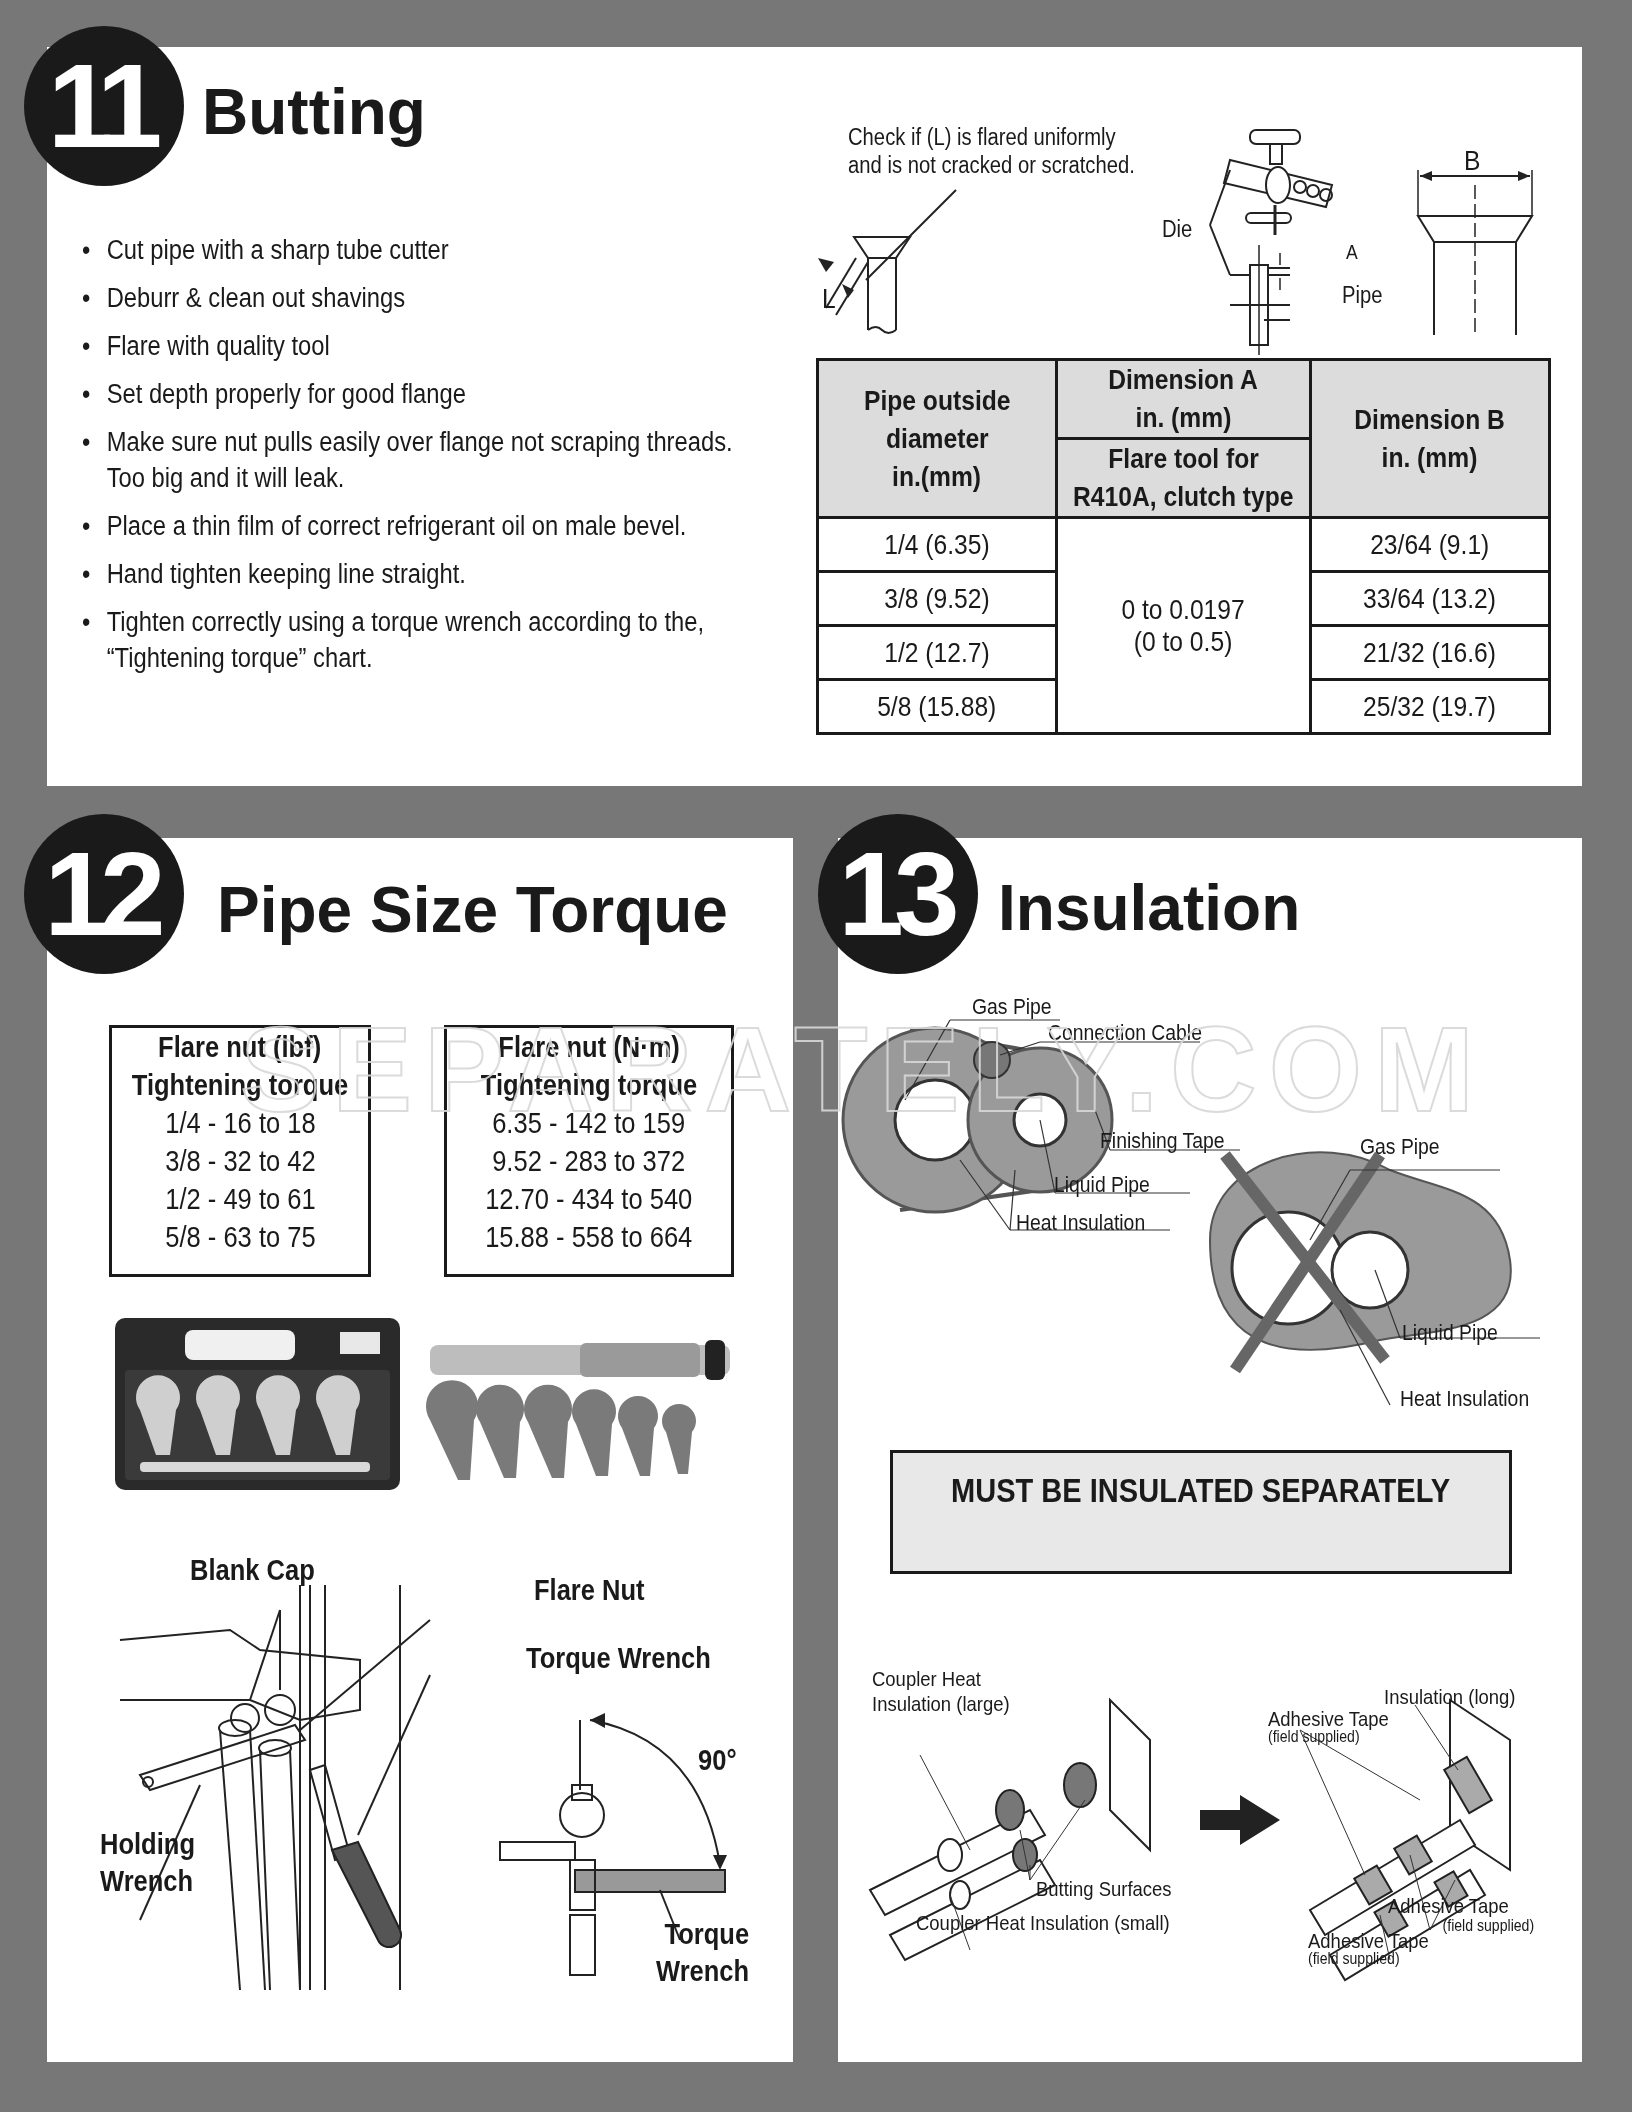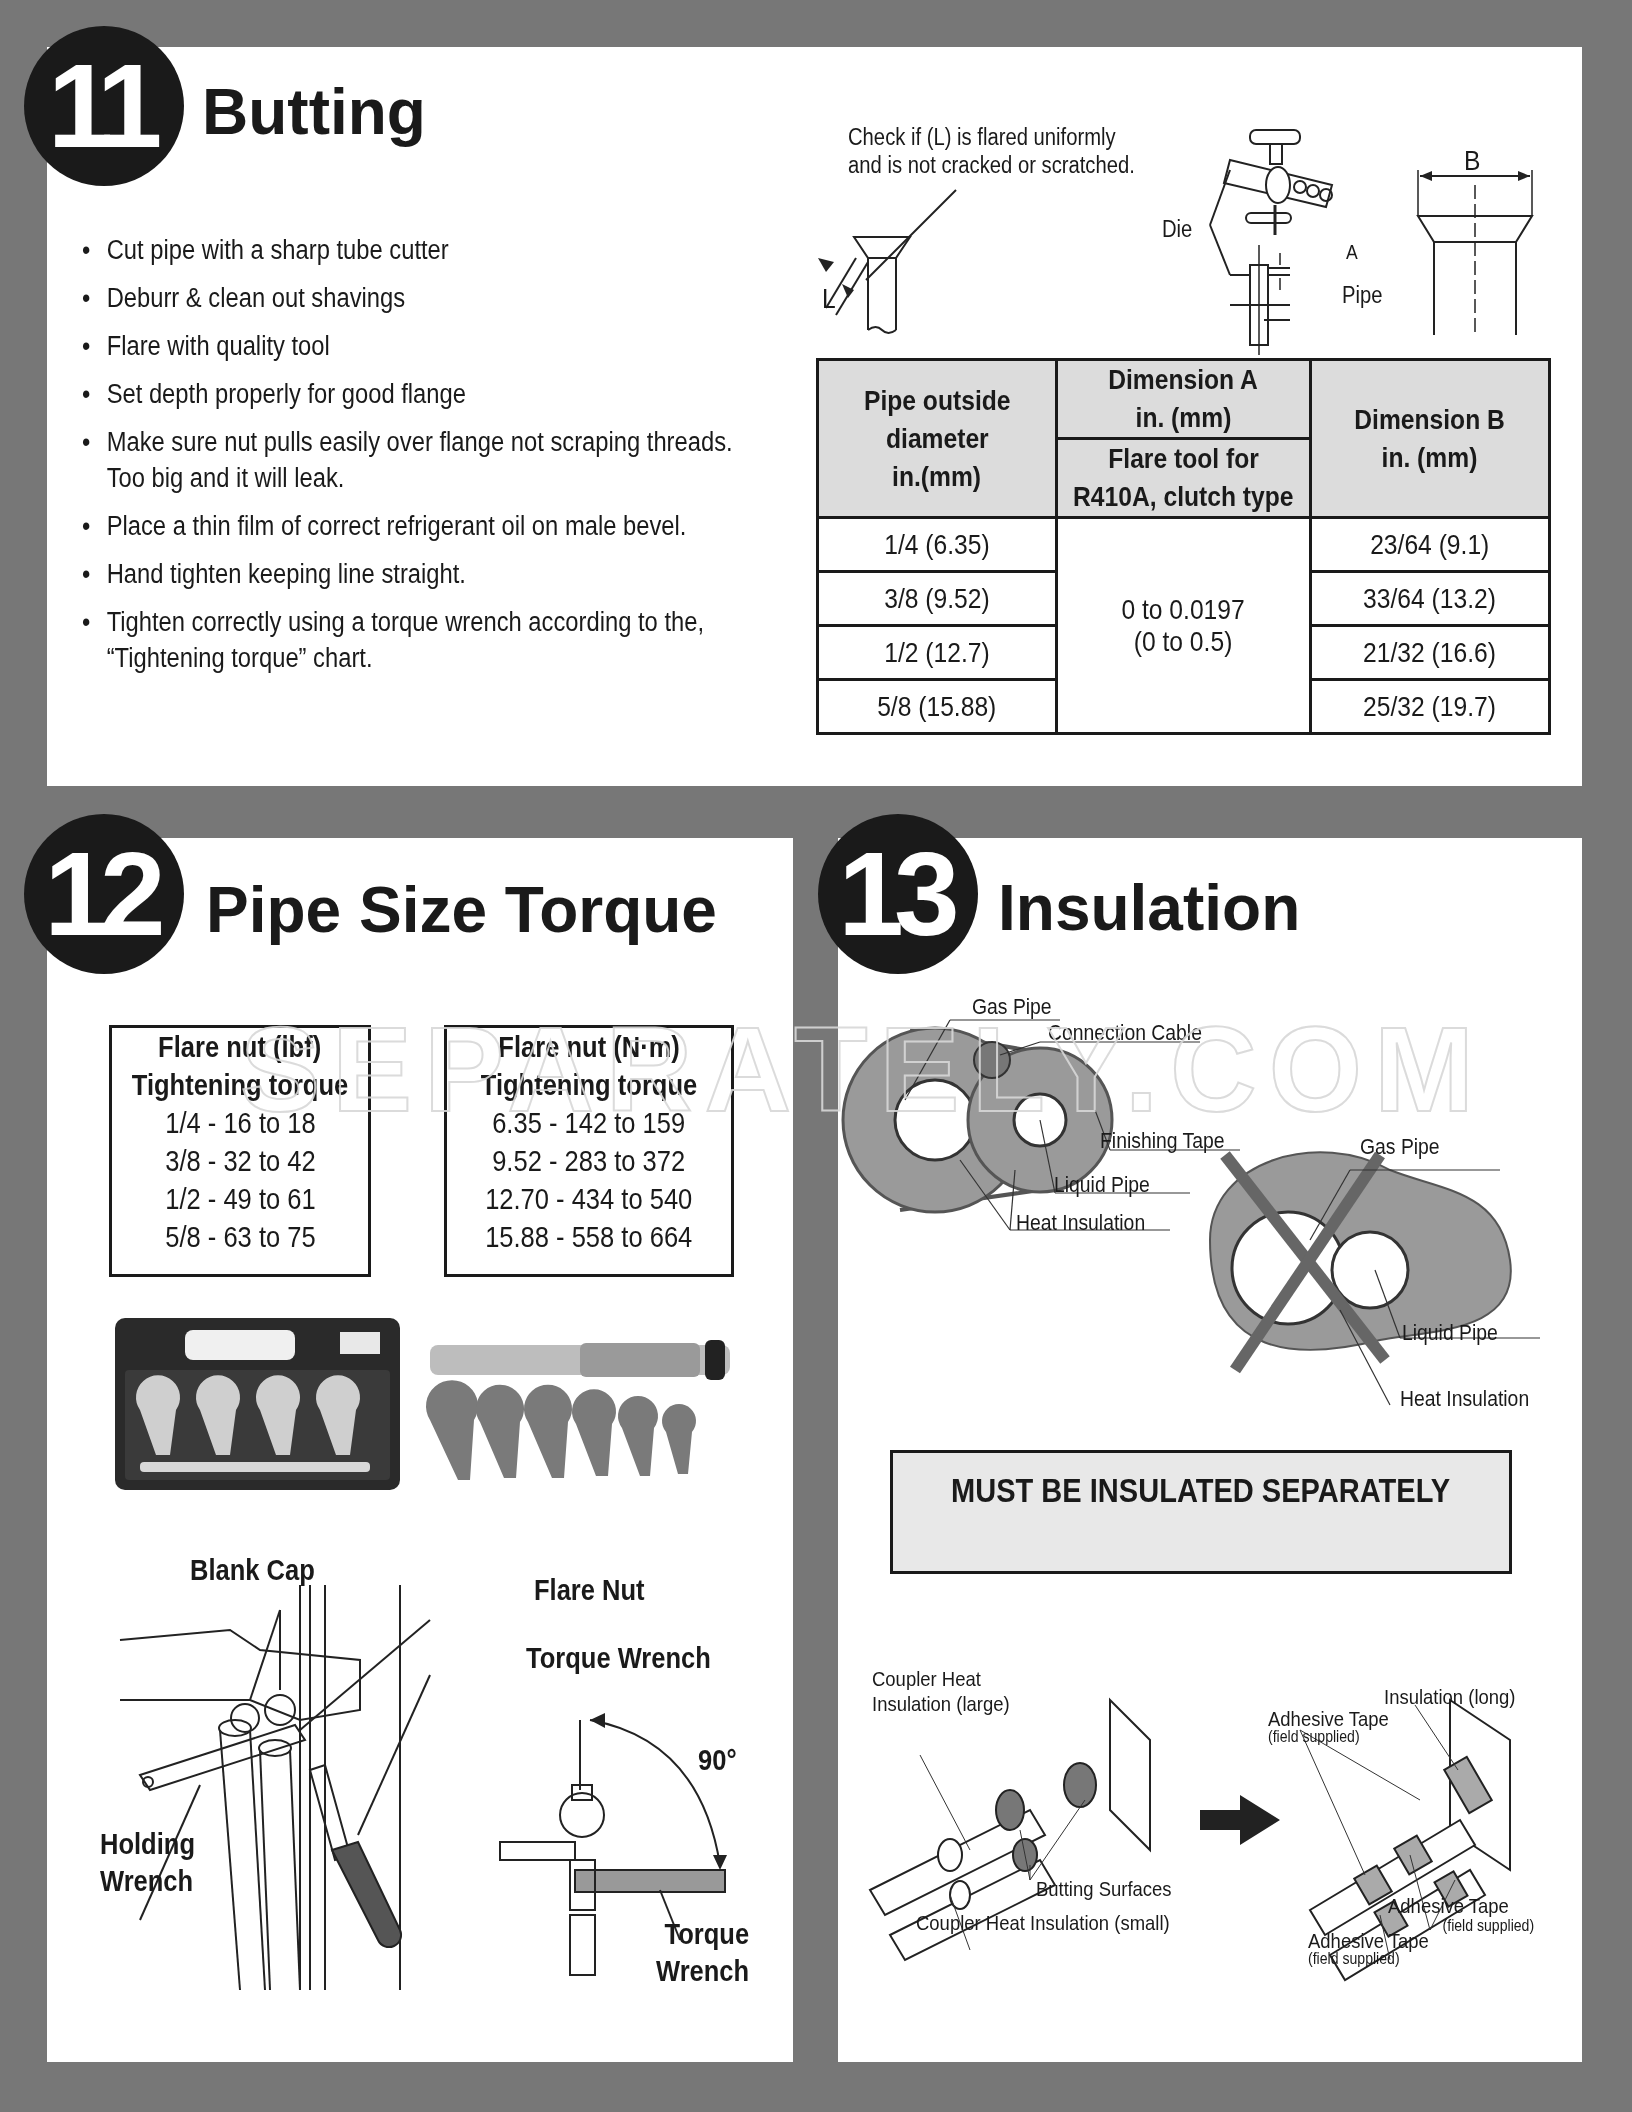--- a/index.html
+++ b/index.html
@@ -170,21 +170,21 @@
   </tr>
   <tr>
     <td><span class="narrow">5/8 (15.88)</span></td>
     <td><span class="narrow">25/32 (19.7)</span></td>
   </tr>
 </tbody>
   </table>
 
 <div class="panel" id="p12"></div>
 <div class="badge" style="left:24px;top:814px;">12</div>
-<div class="title" style="left:206px;top:878px;">Pipe Size Torque</div>
+<div class="title" style="left:217px;top:878px;">Pipe Size Torque</div>
 
 <div class="torque-box" style="left:109px;top:1025px;width:262px;height:252px;">
   <div class="hd"><span class="narrow">Flare nut  (lbf)</span></div>
   <div class="hd"><span class="narrow">Tightening torque</span></div>
   <div><span class="narrow">1/4 - 16 to 18</span></div>
   <div><span class="narrow">3/8 - 32 to 42</span></div>
   <div><span class="narrow">1/2 - 49 to 61</span></div>
   <div><span class="narrow">5/8 - 63 to 75</span></div>
 </div>
 <div class="torque-box" style="left:444px;top:1025px;width:290px;height:252px;">

